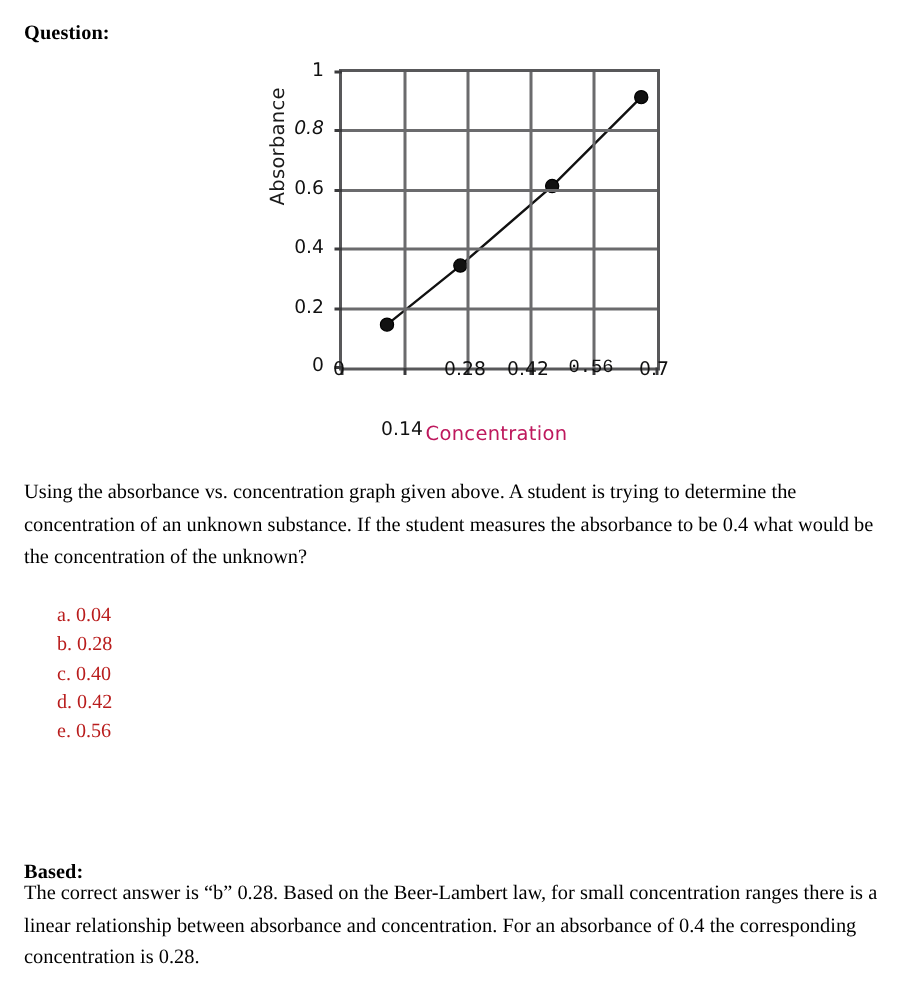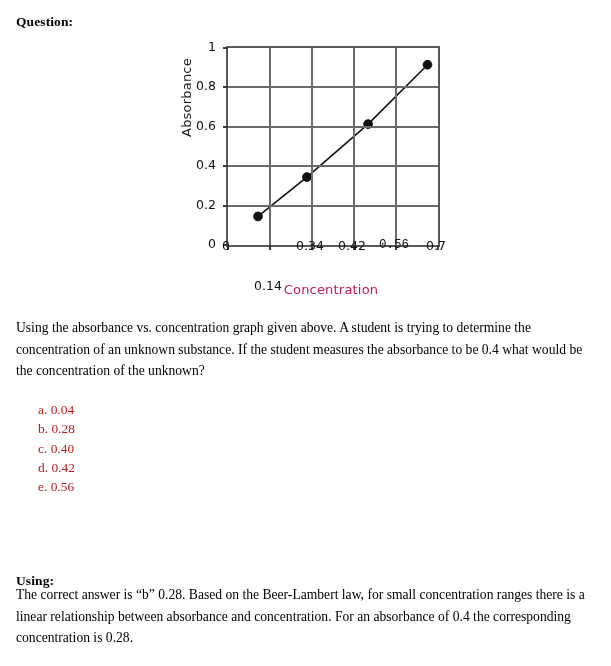--- a/index.html
+++ b/index.html
@@ -214,40 +214,40 @@
         <div class="gridline-h" style="top: 77.8px; background: rgb(107, 107, 109);"></div>
         <div class="tick-y" style="top: 77.8px;"></div>
         <div class="gridline-h" style="top: 38.4px; background: rgb(107, 107, 109);"></div>
         <div class="tick-y" style="top: 38.4px;"></div>
         <div class="tick-y" style="top: -1px;"></div>
       </div>
 
     <div id="axis-decor"></div>
   <div class="xlabel" style="left: 76px;">0</div>
       <div class="xlabel" style="left: 118px; margin-top: 40px;">0.14</div>
-      <div class="xlabel" style="left: 160px;">0.34</div>
+      <div class="xlabel" style="left: 160px;">0.28</div>
       <div class="xlabel" style="left: 202px;">0.42</div>
       <div class="xlabel" style="left: 244px; font-family: Liberation Mono, monospace;">0.56</div>
       <div class="xlabel" style="left: 286px;">0.7</div>
       <div class="ylabel" style="top: 211px; right: 244px;">0</div>
       <div class="ylabel" style="top: 171.6px; right: 244px;">0.2</div>
       <div class="ylabel" style="top: 132.2px; right: 244px;">0.4</div>
       <div class="ylabel" style="top: 92.8px; right: 244px;">0.6</div>
-      <div class="ylabel" style="top: 53.4px; right: 244px;">0.8</div>
+      <div class="ylabel" style="top: 53.4px; right: 244px; font-style: italic;">0.8</div>
       <div class="ylabel" style="top: 14px; right: 244px;">1</div>
     </div>
 
   <div class="body-text" id="question-body">Using the absorbance vs. concentration graph given above. A student is trying to determine the concentration of an unknown substance. If the student measures the absorbance to be 0.4 what would be the concentration of the unknown?</div>
 
   <ul class="choices" id="choices-list">
       <li>a. 0.04</li>
       <li>b. 0.28</li>
       <li>c. 0.40</li>
       <li>d. 0.42</li>
       <li>e. 0.56</li>
     </ul>
 
 
-  <div class="section-heading" id="answer-heading">Using:</div>
+  <div class="section-heading" id="answer-heading">Based:</div>
 
   <div class="body-text" id="answer-body">The correct answer is “b” 0.28. Based on the Beer-Lambert law, for small concentration ranges there is a linear relationship between absorbance and concentration. For an absorbance of 0.4 the corresponding concentration is 0.28.</div>
 
 </div>
 
 </body></html>

